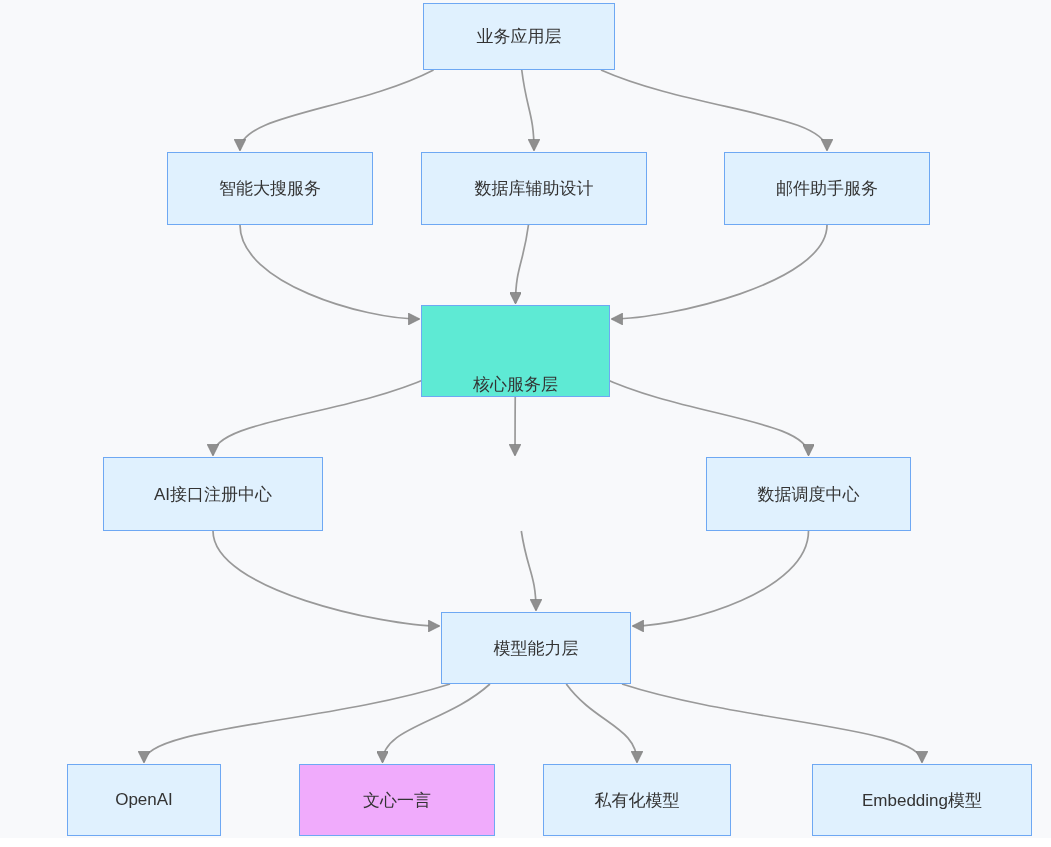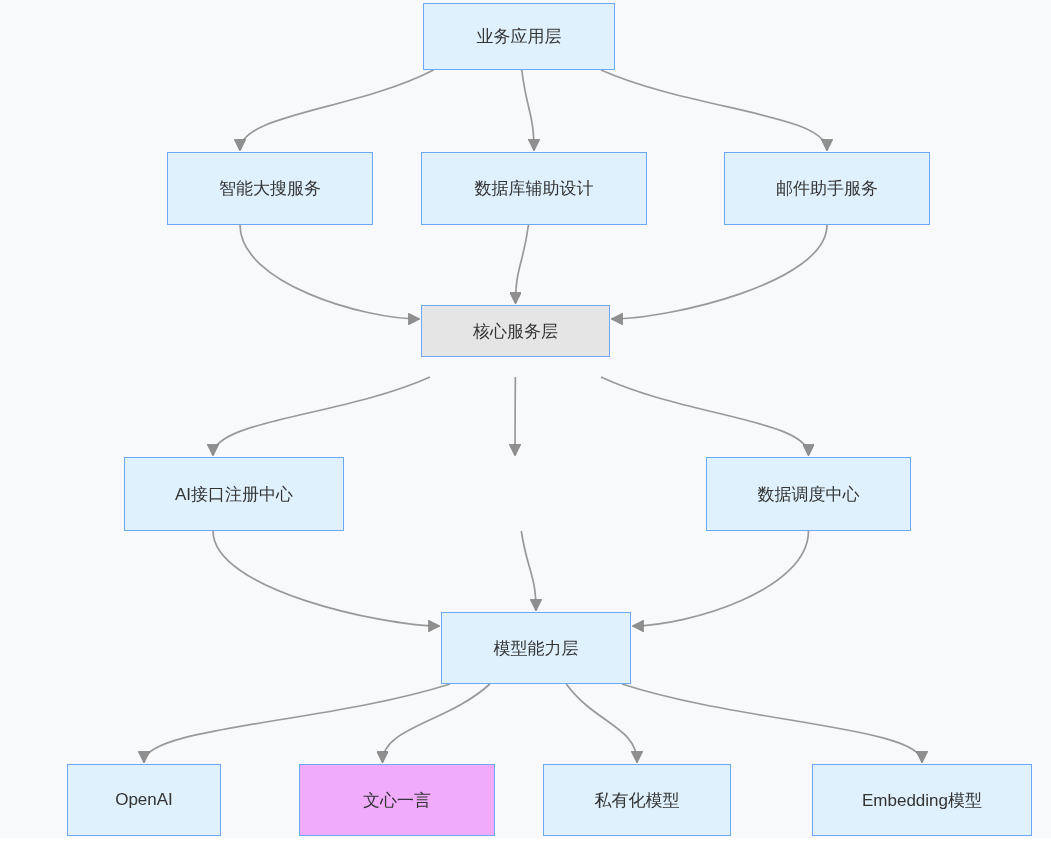--- a/index.html
+++ b/index.html
@@ -70,24 +70,24 @@
     </div>
   <div class="node" style="left: 137px; top: 152px; width: 206px; height: 73px; background: rgb(224, 241, 254); border-color: rgb(110, 168, 243); color: rgb(51, 51, 51); margin-left: 30px;">
       <span>智能大搜服务</span>
     </div>
   <div class="node" style="left: 421px; top: 152px; width: 226px; height: 73px; background: rgb(224, 241, 254); border-color: rgb(110, 168, 243); color: rgb(51, 51, 51); align-items: center;">
       <span>数据库辅助设计</span>
     </div>
   <div class="node" style="left: 724px; top: 152px; width: 206px; height: 73px; background: rgb(224, 241, 254); border-color: rgb(110, 168, 243); color: rgb(51, 51, 51);">
       <span>邮件助手服务</span>
     </div>
-  <div class="node" style="left: 421px; top: 305px; width: 189px; height: 52px; background: #e5e5e5; border-color: rgb(110, 168, 243); color: rgb(51, 51, 51);">
+  <div class="node" style="left: 421px; top: 305px; width: 189px; height: 92px; background: #5eead4; border-color: rgb(110, 168, 243); color: rgb(51, 51, 51); align-items: flex-end;">
       <span>核心服务层</span>
     </div>
-  <div class="node" style="left: 103px; top: 457px; width: 220px; height: 74px; background: rgb(224, 241, 254); border-color: rgb(110, 168, 243); color: rgb(51, 51, 51); margin-left: 21px;">
+  <div class="node" style="left: 103px; top: 457px; width: 220px; height: 74px; background: rgb(224, 241, 254); border-color: rgb(110, 168, 243); color: rgb(51, 51, 51);">
       <span>AI接口注册中心</span>
     </div>
   <div class="node" style="left: 706px; top: 457px; width: 205px; height: 74px; background: rgb(224, 241, 254); border-color: rgb(110, 168, 243); color: rgb(51, 51, 51);">
       <span>数据调度中心</span>
     </div>
   <div class="node" style="left: 441px; top: 612px; width: 190px; height: 72px; background: rgb(224, 241, 254); border-color: rgb(110, 168, 243); color: rgb(51, 51, 51);">
       <span>模型能力层</span>
     </div>
   <div class="node" style="left: 67px; top: 764px; width: 154px; height: 72px; background: rgb(224, 241, 254); border-color: rgb(110, 168, 243); color: rgb(51, 51, 51);">
       <span>OpenAI</span>

